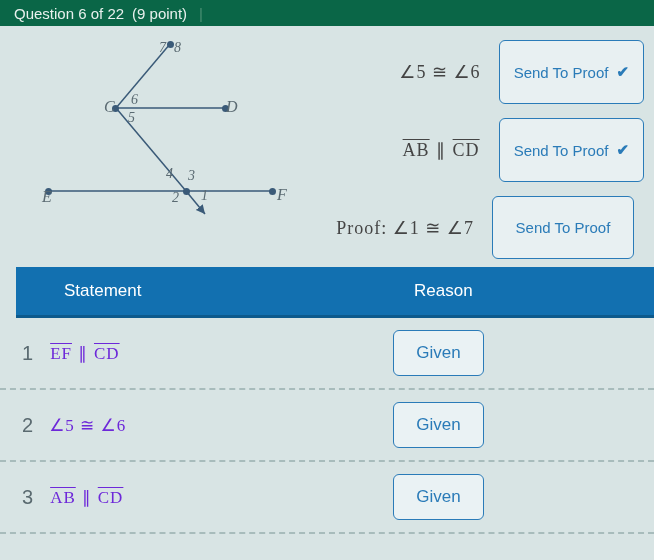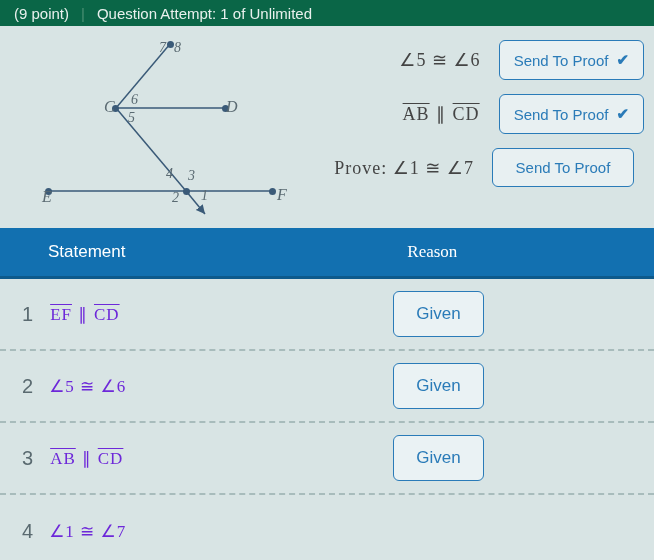--- a/index.html
+++ b/index.html
@@ -27,66 +27,66 @@
 .lbl { position: absolute; font-style: italic; font-family: Georgia, serif; font-size: 16px; color: #5a6a72; }
 .num { position: absolute; font-size: 14px; color: #5a6a72; font-style: italic; font-family: Georgia, serif;}
 svg.lines { position: absolute; top: 0; left: 0; }
 .givens { flex: 1; padding: 10px 10px 0 0; }
 .given-row { display: flex; align-items: center; justify-content: flex-end; margin-bottom: 14px; gap: 18px; }
 .given-text { font-size: 18px; color: #444; font-family: Georgia, serif; letter-spacing: 1px;}
 .btn {
   border: 1.5px solid #2a7bb8;
   color: #2a7bb8;
   background: #e8f0f2;
-  padding: 10px 14px;
+  padding: 22px 14px;
   border-radius: 6px;
   font-size: 15px;
   cursor: pointer;
   display: inline-flex;
   align-items: center;
   gap: 8px;
   min-width: 142px;
   justify-content: center;
 }
 .check { color: #2a7bb8; font-weight: bold; }
 .prove-row { display: flex; align-items: center; justify-content: flex-end; gap: 18px; margin-top: 4px; padding-right:10px;}
 .table-area { margin-top: 8px; }
-.thead { display: flex; }
+.thead { display: flex; margin-left: 16px; }
 .th {
   background: #1270b0;
   color: #fff;
   font-size: 17px;
   padding: 14px 0 14px 28px;
   border-bottom: 3px solid #0d5a8c;
 }
 .th.left { width: 58%; padding-left: 48px; }
-.th.right { width: 42%; font-family: Liberation Serif, serif; }
+.th.right { width: 42%; }
 .trow { display: flex; border-bottom: 2px dashed #a8bcbc; min-height: 72px; align-items: center; }
 .tcell.left { width: 58%; display: flex; align-items: center; padding-left: 22px; gap: 16px; }
 .rownum { font-size: 20px; color: #5a6a70; }
 .stmt { font-size: 17px; color: #6d28d9; font-family: Georgia, serif; letter-spacing: 1px; }
 .tcell.right { width: 42%; padding-left: 14px; }
 .reason-btn {
   border: 1.5px solid #2a7bb8;
   color: #2a7bb8;
   background: #eaf2f4;
   padding: 12px 22px;
   border-radius: 6px;
   font-size: 17px;
   cursor: pointer;
 }
 .overline { text-decoration: overline; display: inline-block; padding: 0 1px; text-align: center; }
 </style>
 </head>
 <body>
 
 <div class="header">
+  <span>Question 6 of 22</span>
   <span>(9 point)</span>
   <span class="divider">|</span>
-  <span>Question Attempt: 1 of Unlimited</span>
 </div>
 
 <div class="content">
   <div class="diagram-area">
     <svg class="lines" width="305" height="200">
       <defs>
         <marker id="arrow" markerWidth="8" markerHeight="8" refX="6" refY="3" orient="auto">
           <path d="M0,0 L6,3 L0,6 Z" fill="#3a5a78"></path>
         </marker>
       </defs>
@@ -127,21 +127,21 @@
       </button>
     </div>
     <div class="given-row">
       <span class="given-text"><span class="overline">AB</span>&nbsp;∥&nbsp;<span class="overline">CD</span></span>
       <button class="btn">
         <span>Send To Proof</span>
         <span class="check">✔</span>
       </button>
     </div>
     <div class="prove-row">
-      <span class="given-text"><span>Prove:</span> <span>∠1 ≅ ∠7</span></span>
+      <span class="given-text"><span>Proof:</span> <span>∠1 ≅ ∠7</span></span>
       <button class="btn">
         <span>Send To Proof</span>
       </button>
     </div>
   </div>
 </div>
 
 <div class="table-area">
   <div class="thead">
     <div class="th left">Statement</div>

